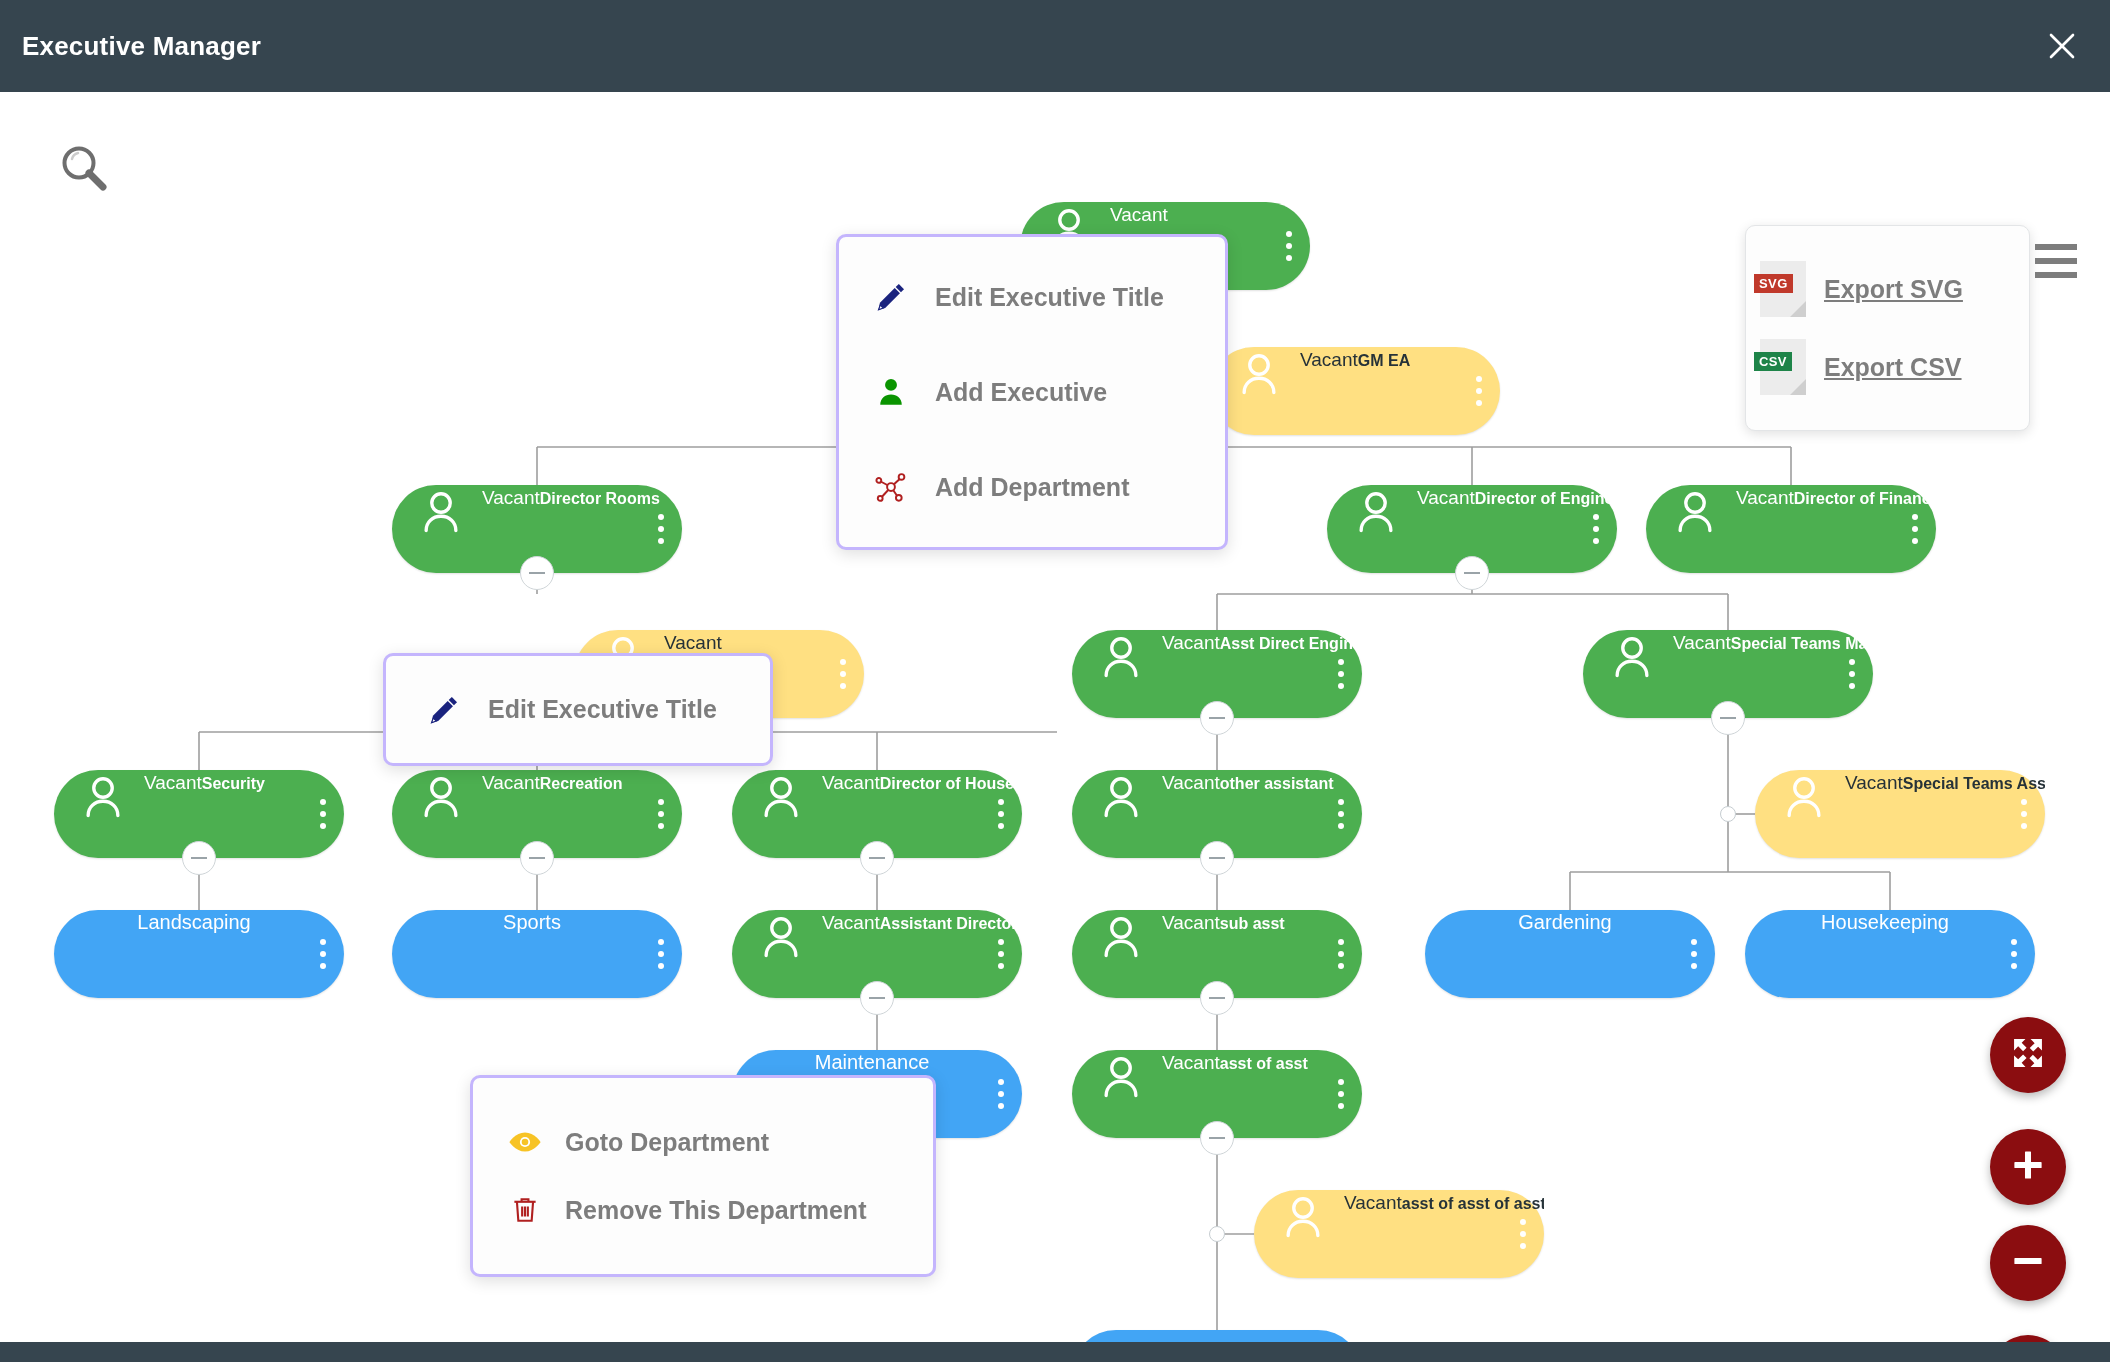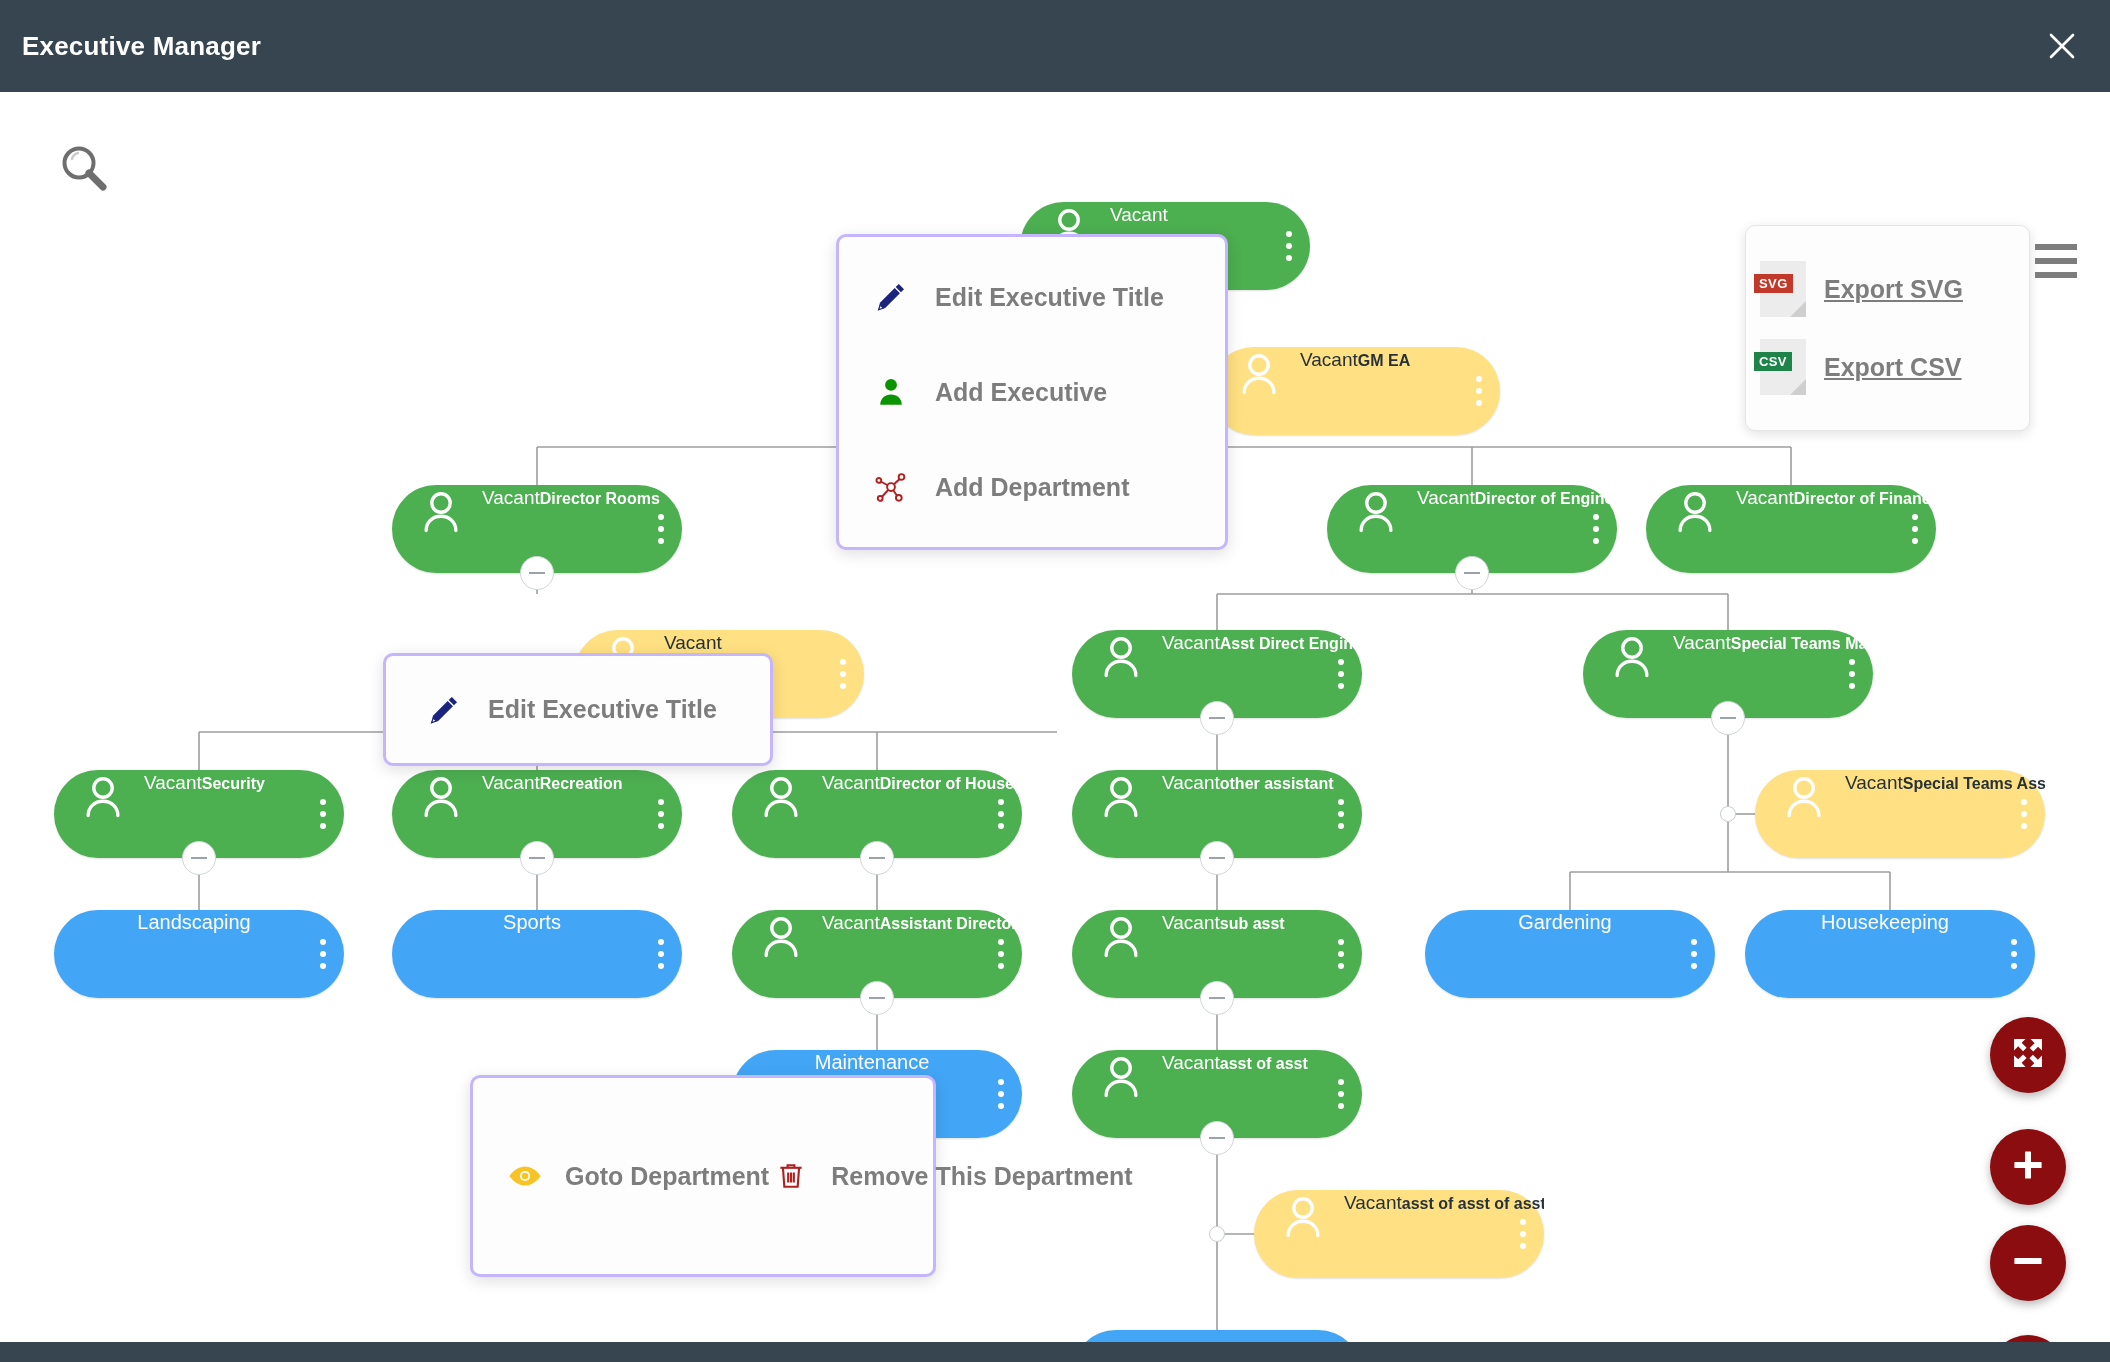--- a/index.html
+++ b/index.html
@@ -189,21 +189,21 @@
   #menu-node-top { left: 836px; top: 142px; width: 392px; height: 316px;
                    padding: 38px 30px; display: flex; flex-direction: column;
                    justify-content: space-between; }
   #menu-node-top .ctxitem .lbl { margin-left: 22px; }
   
   #menu-edit-title { left: 383px; top: 561px; width: 390px; height: 113px;
                      display: flex; align-items: center; padding-left: 36px; }
   #menu-edit-title .ctxitem .lbl { margin-left: 22px; }
   
   #menu-dept { left: 470px; top: 983px; width: 466px; height: 202px;
-               padding: 30px 30px; display: flex; 
+               padding: 30px 30px; display: flex; flex-direction: column;
                justify-content: space-around; }
   #menu-dept .ctxitem .lbl { margin-left: 18px; }
 
   
   #export-panel {
     position: absolute; left: 1745px; top: 133px;
     width: 285px; height: 206px;
     background: #fdfdfd;
     border: 1px solid #e3e5e7;
     border-radius: 10px;

